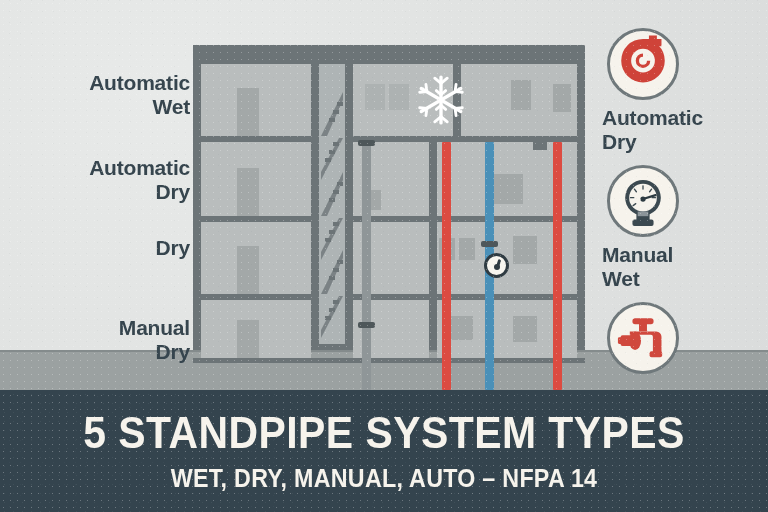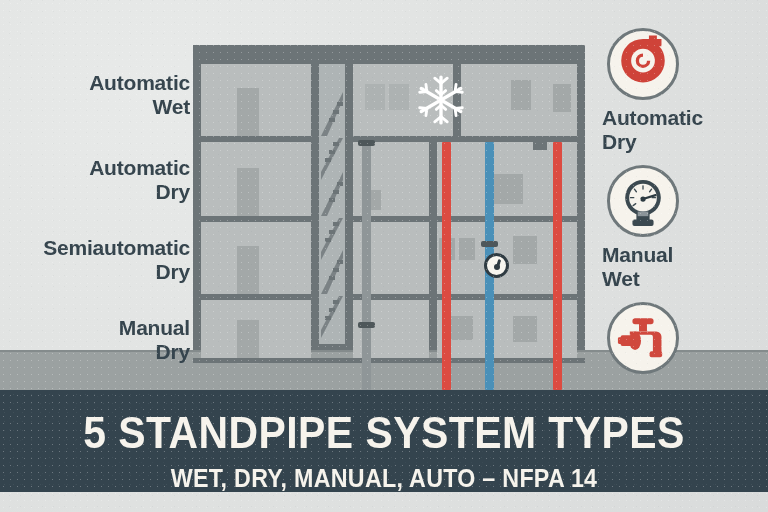--- a/index.html
+++ b/index.html
@@ -86,21 +86,21 @@
     position:relative;width:72px;height:72px;border-radius:50%;
     background:#f6f3ec;border:3.5px solid #6f787b;box-sizing:border-box;
   }
   .rlabel{
     color:#36454e;font-weight:700;font-size:21px;line-height:1.12;
     letter-spacing:-.2px;margin-top:6px;
   }
 
   
   .footer{
-    position:absolute;left:0;right:0;top:390px;height:102px;background:#34444e;
+    position:absolute;left:0;right:0;top:390px;height:122px;background:#34444e;
   }
   .footer .noise2{
     position:absolute;inset:0;opacity:.35;pointer-events:none;
     background-image:radial-gradient(rgba(255,255,255,.16) .7px, transparent .8px);
     background-size:9px 9px;
   }
   .title{
     position:absolute;left:0;right:0;top:18px;text-align:center;
     color:#f6f3ec;font-weight:700;font-size:44px;letter-spacing:.5px;
     transform:scaleX(.93);
@@ -239,21 +239,20 @@
   <div class="left-labels">
     <div class="llabel" style="position:absolute;right:0;top:11px;">
       <div>Automatic</div>
       <div>Wet</div>
     </div>
     <div class="llabel" style="position:absolute;right:0;top:96px;">
       <div>Automatic</div>
       <div>Dry</div>
     </div>
     <div class="llabel" style="position:absolute;right:0;top:176px;">
-      <div>Semiautomatic</div>
       <div>Dry</div>
     </div>
     <div class="llabel" style="position:absolute;right:0;top:256px;">
       <div>Manual</div>
       <div>Dry</div>
     </div>
   </div>
 
   <div class="right-col">
 

